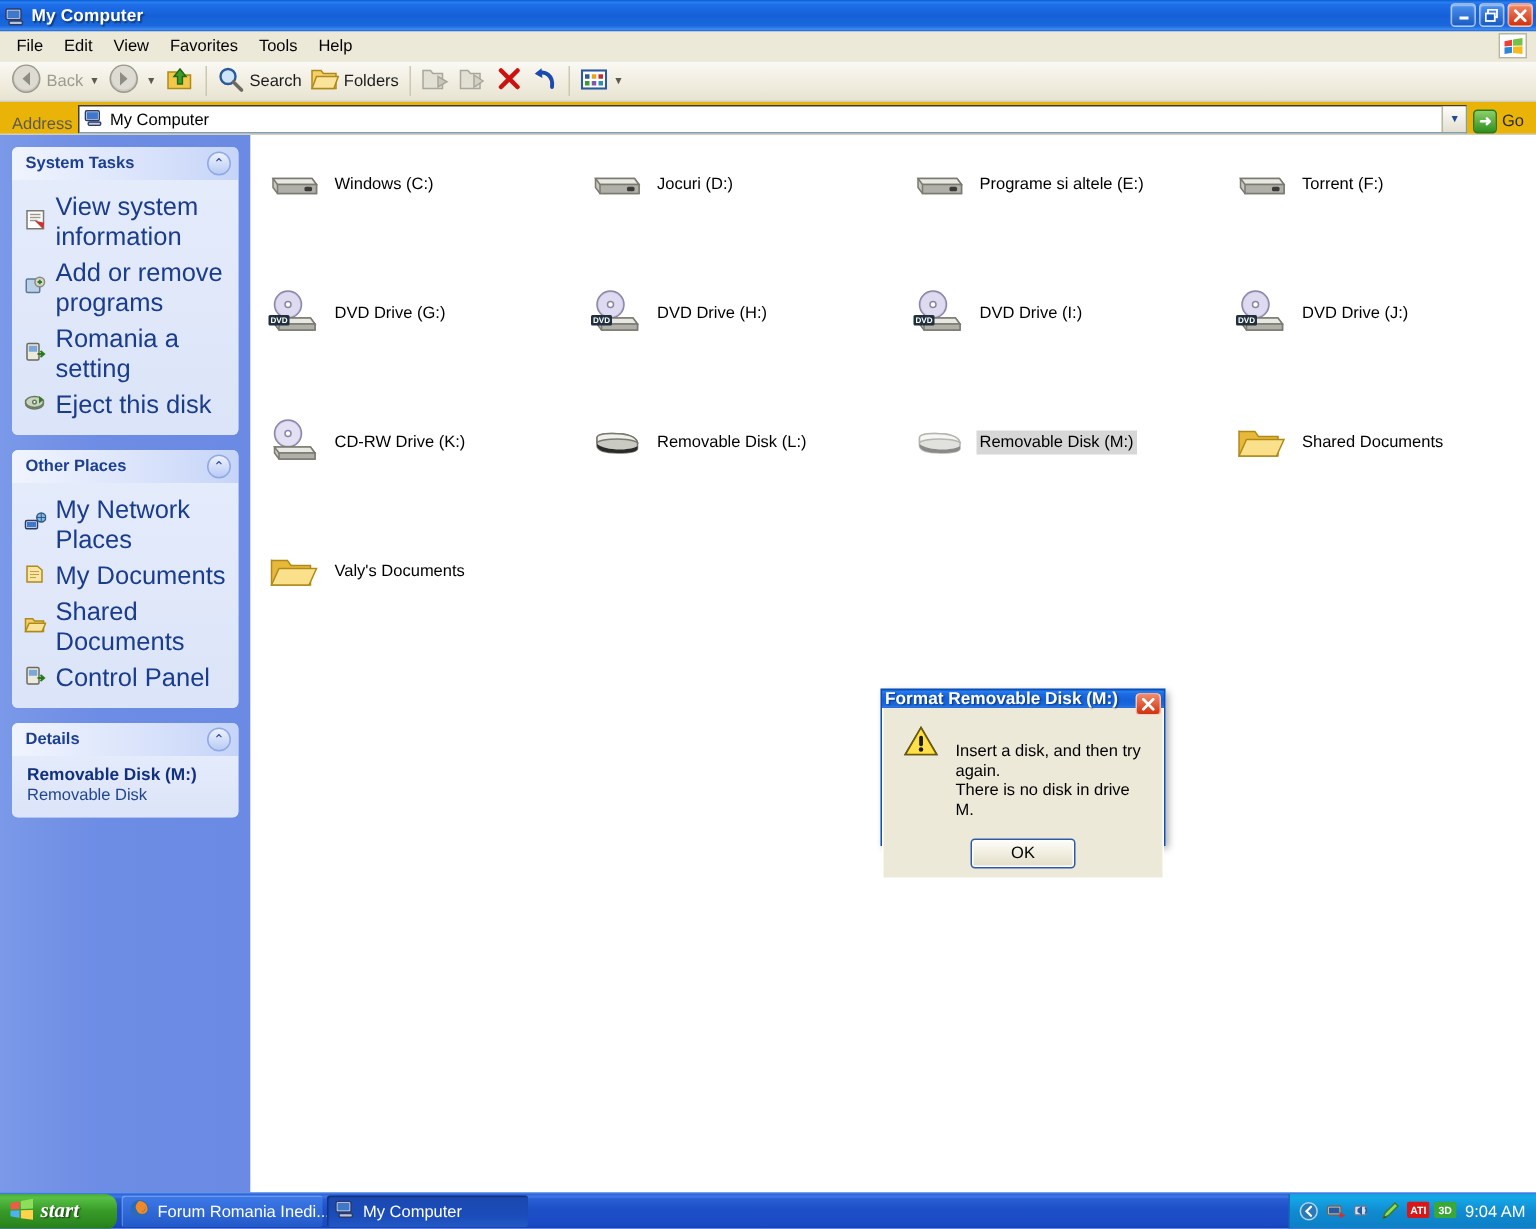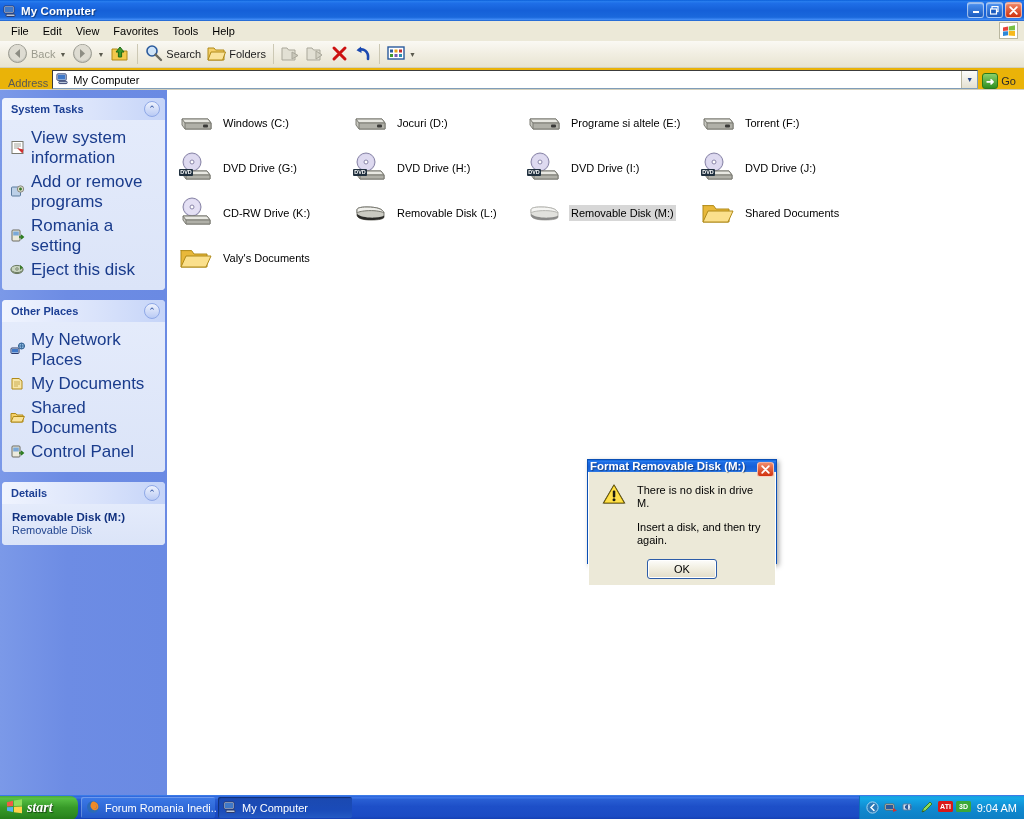--- a/index.html
+++ b/index.html
@@ -117,21 +117,21 @@
   #body { flex: 1; display: flex; overflow: hidden; }
 
   
   #sidebar {
     width: 167px;
     background: linear-gradient(to right,#7b99e8 0%,#6d8ce4 40%,#6a8ae3 100%);
     padding: 8px 0 0 0;
     overflow: hidden;
   }
   .panel {
-    width: 163px; margin: 0 auto 10px auto;
+    width: 151px; margin: 0 auto 10px auto;
     border-radius: 4px; overflow: hidden;
     background: #d6dff7;
     box-shadow: 0 0 0 0 rgba(0,0,0,0);
   }
   .panel-head {
     height: 22px;
     background: linear-gradient(to right,#f0f4fe 0%,#dbe4fb 55%,#c5d4f8 100%);
     display: flex; align-items: center; padding: 0 5px 0 9px;
     position: relative;
   }
@@ -160,21 +160,21 @@
     padding: 7px 8px 9px 10px;
   }
   .detail-title { color: #11317f; font-weight: bold; font-size: 11.5px; }
   .detail-sub { color: #22458f; font-size: 11px; margin-top: 1px; }
 
   
   #content {
     flex: 1; background: #fff; position: relative;
     padding: 10px 0 0 0;
   }
-  .icongrid { display: flex; flex-wrap: wrap; align-content: flex-start; padding-left: 6px; }
+  .icongrid { display: flex; flex-wrap: wrap; align-content: flex-start; padding-left: 6px; gap: 41px; }
   .iconcell {
     width: 174px; height: 45px;
     display: flex; align-items: center; gap: 6px;
     padding-left: 4px;
   }
   .iconcell .ilabel {
     font-size: 11px; color: #000; line-height: 14px;
     padding: 1px 2px; white-space: nowrap;
   }
   .iconcell.selected .ilabel {
@@ -746,22 +746,22 @@
               <span>
                 <svg width="26" height="24" viewBox="0 0 26 24">
                   <path d="M13 2 L24.5 21.5 L1.5 21.5 Z" fill="#4a4a3a"></path>
                   <path d="M13 3 L23.4 21 L2.6 21 Z" fill="#f6d21c" stroke="#6a5a10" stroke-width="1"></path>
                   <path d="M13 4.6 L22 20.2 L4 20.2 Z" fill="#ffe04a"></path>
                   <rect x="11.8" y="8.5" width="2.5" height="7" rx="1.1" fill="#1a1a10"></rect>
                   <circle cx="13" cy="17.7" r="1.5" fill="#1a1a10"></circle>
                 </svg>
               </span>
               <span id="dlg-text">
+                <div class="line second">Insert a disk, and then try again.</div>
                 <div class="line">There is no disk in drive M.</div>
-                <div class="line second">Insert a disk, and then try again.</div>
               </span>
             </div>
             <div id="dlg-btnrow">
               <span id="dlg-ok">OK</span>
             </div>
           </div>
         </div>
 
       </div>
     </div>

